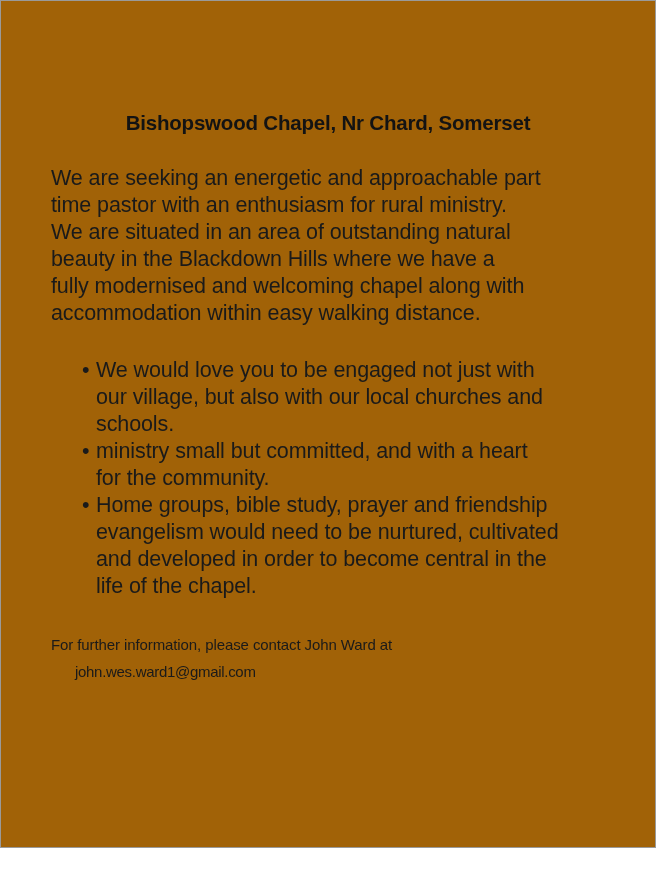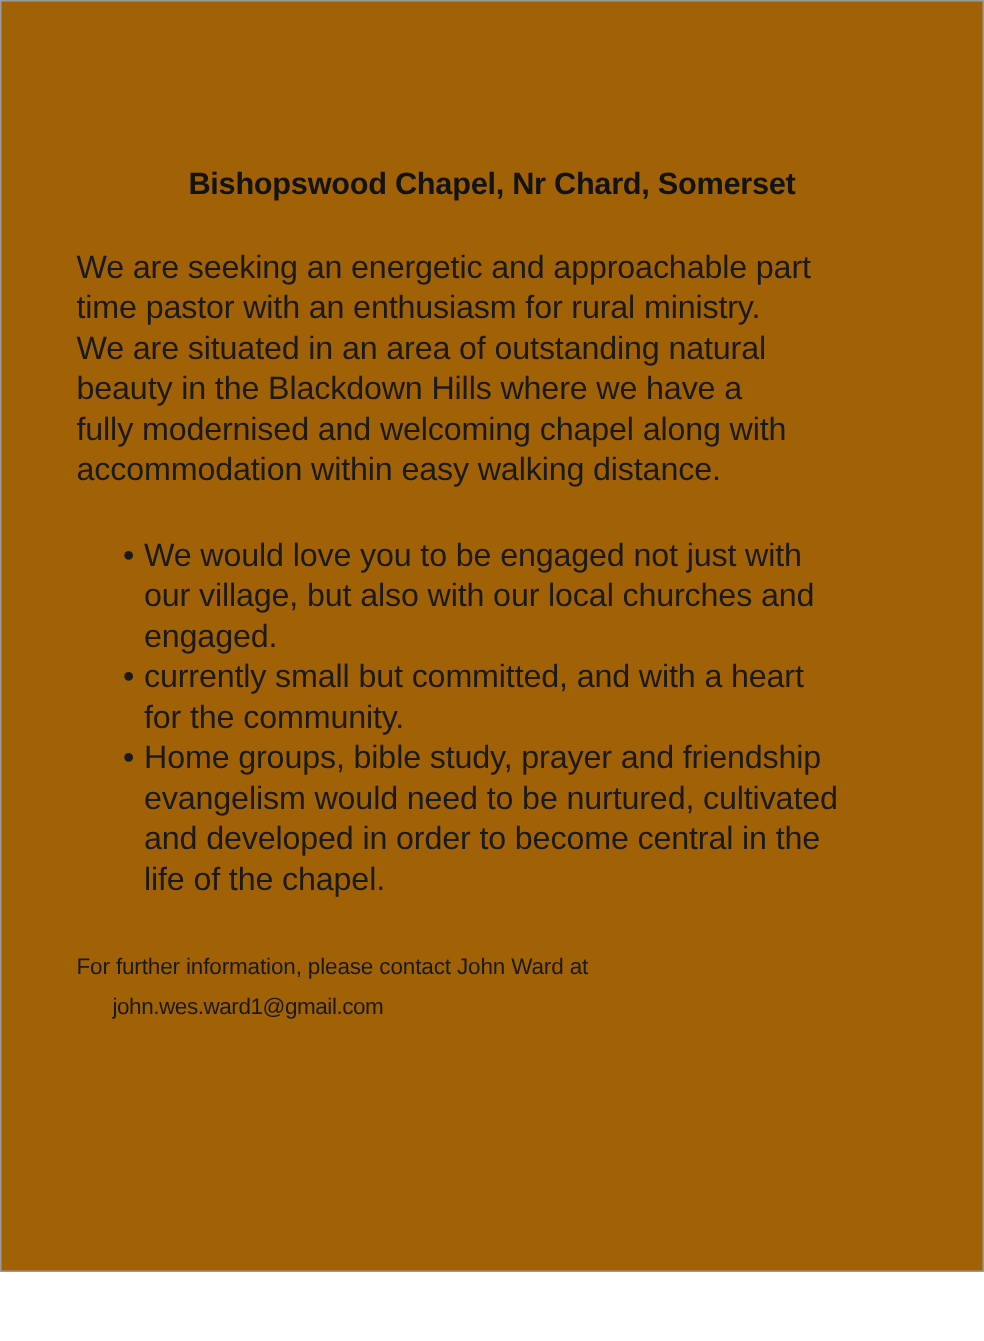--- a/index.html
+++ b/index.html
@@ -123,26 +123,26 @@
       <span class="ln">fully modernised and welcoming chapel along with</span>
       <span class="ln">accommodation within easy walking distance.</span>
     </div>
 
     <ul class="bullet-list">
 
       <li class="bullet-item">
         <span class="dot">•</span>
         <span class="ln">We would love you to be engaged not just with</span>
         <span class="ln">our village, but also with our local churches and</span>
-        <span class="ln">engaged.</span>
+        <span class="ln">schools.</span>
       </li>
 
       <li class="bullet-item">
         <span class="dot">•</span>
-        <span class="ln">currently small but committed, and with a heart</span>
+        <span class="ln">ministry small but committed, and with a heart</span>
         <span class="ln">for the community.</span>
       </li>
 
       <li class="bullet-item">
         <span class="dot">•</span>
         <span class="ln">Home groups, bible study, prayer and friendship</span>
         <span class="ln">evangelism would need to be nurtured, cultivated</span>
         <span class="ln">and developed in order to become central in the</span>
         <span class="ln">life of the chapel.</span>
       </li>

